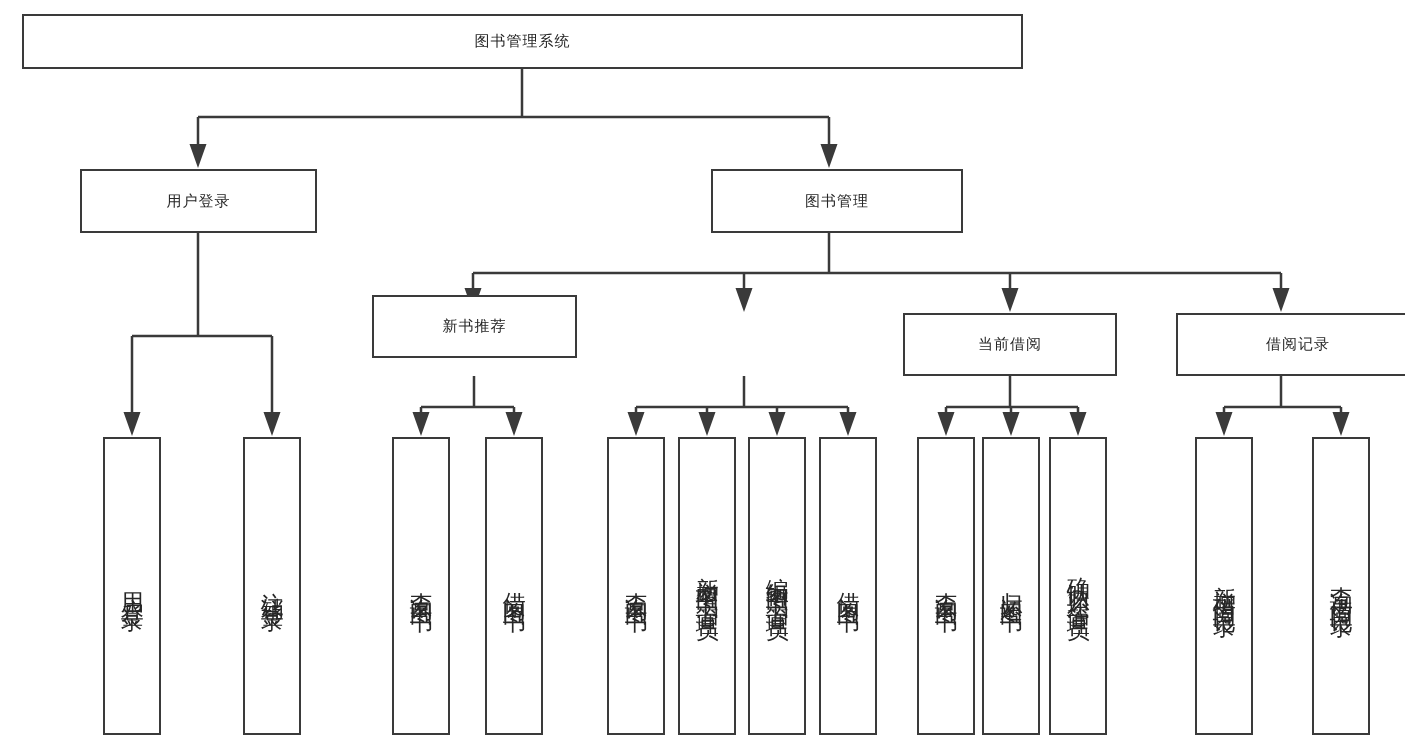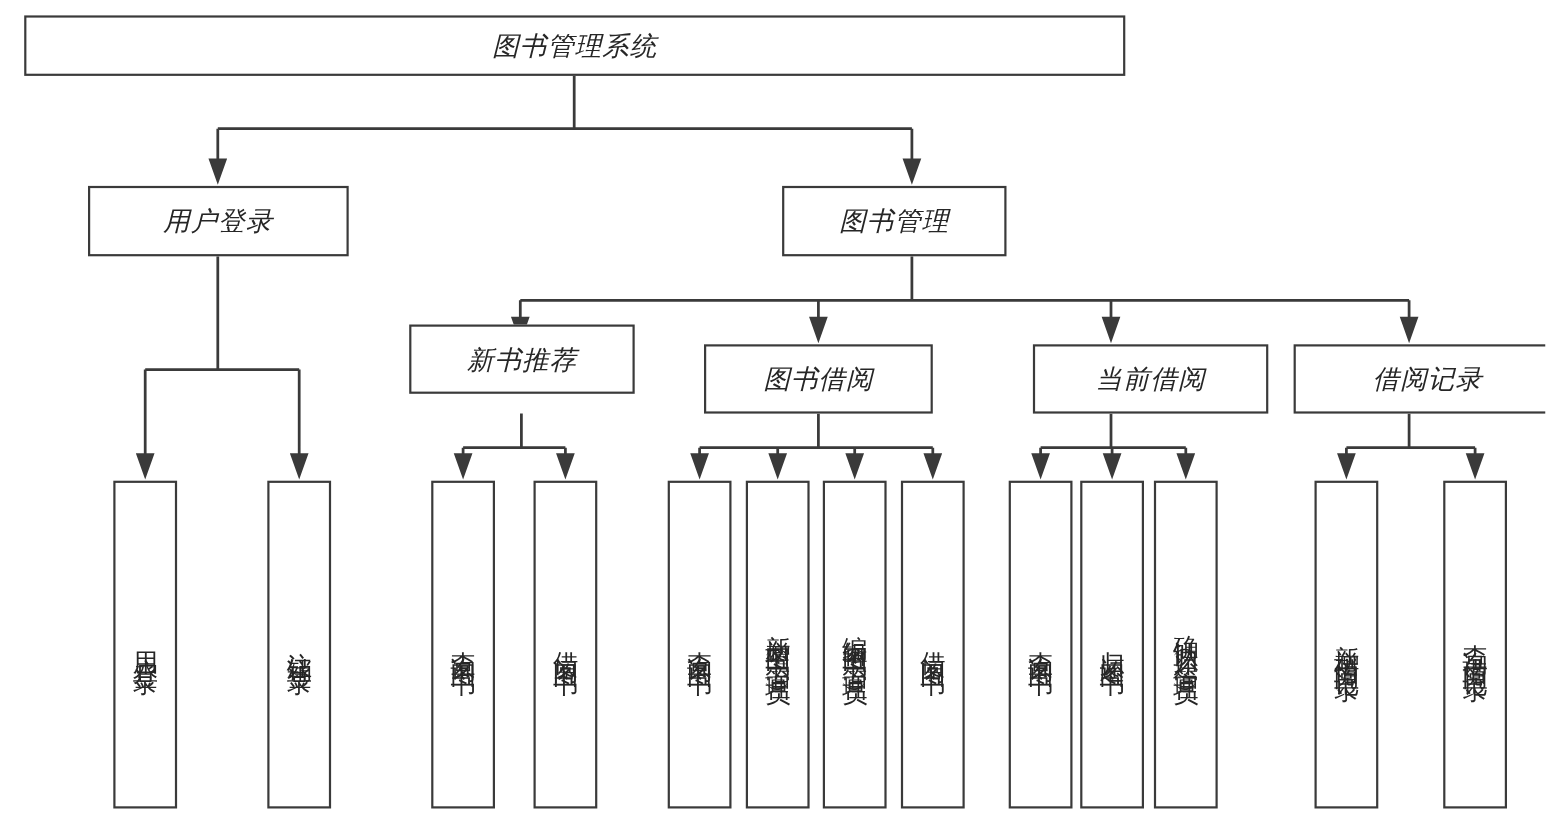--- a/index.html
+++ b/index.html
@@ -20,21 +20,21 @@
   .connectors{position:absolute;left:0;top:0;width:1405px;height:747px;}
   .node{
     position:absolute;
     box-sizing:border-box;
     background:var(--box-fill);
     border:2.5px solid var(--line);
     color:var(--text);
     display:flex;align-items:center;justify-content:center;
     text-align:center;
   }
-  .h-node{font-size:24px;letter-spacing:1px;white-space:nowrap;font-style:italic;}
+  .h-node{font-size:15px;letter-spacing:1px;white-space:nowrap;}
   .v-node{
     writing-mode:vertical-rl;
     text-orientation:mixed;
     font-size:23px;
     letter-spacing:6px;
     line-height:1.1;
   }
   .watermark{
     position:absolute;
     left:1150px;top:711px;
@@ -67,25 +67,24 @@
              M627.5 412 L644.5 412 L636 436 Z  M698.5 412 L715.5 412 L707 436 Z
              M768.5 412 L785.5 412 L777 436 Z  M839.5 412 L856.5 412 L848 436 Z
              M937.5 412 L954.5 412 L946 436 Z  M1002.5 412 L1019.5 412 L1011 436 Z
              M1069.5 412 L1086.5 412 L1078 436 Z
              M1215.5 412 L1232.5 412 L1224 436 Z  M1332.5 412 L1349.5 412 L1341 436 Z"></path>
   </svg>
 
   <div class="node h-node" style="left:22px;top:14px;width:1001px;height:55px;">图书管理系统</div>
 
   <div class="node h-node" style="left:80px;top:169px;width:237px;height:64px;">用户登录</div>
-  <div class="node h-node" style="left:711px;top:169px;width:204px;height:64px;">图书管理</div>
+  <div class="node h-node" style="left:711px;top:169px;width:252px;height:64px;">图书管理</div>
 
   <div class="node h-node" style="left:372px;top:295px;width:205px;height:63px;">新书推荐</div>
-  <div class="node h-node" style="left:640px;top:313px;width:208px;height:63px;">图书借阅</div>
-  <div class="node h-node" style="left:903px;top:313px;width:214px;height:63px;margin-left:36px;">当前借阅</div>
+  <div class="node h-node" style="left:903px;top:313px;width:214px;height:63px;">当前借阅</div>
   <div class="node h-node" style="left:1176px;top:313px;width:244px;height:63px;">借阅记录</div>
 
   <div class="node v-node" style="left:103px;top:437px;width:58px;height:298px;">用户登录</div>
   <div class="node v-node" style="left:243px;top:437px;width:58px;height:298px;">注销登录</div>
 
   <div class="node v-node" style="left:392px;top:437px;width:58px;height:298px;">查询图书</div>
   <div class="node v-node" style="left:485px;top:437px;width:58px;height:298px;">借阅图书</div>
 
   <div class="node v-node" style="left:607px;top:437px;width:58px;height:298px;">查询图书</div>
   <div class="node v-node" style="left:678px;top:437px;width:58px;height:298px;">新增图书（管理员）</div>

